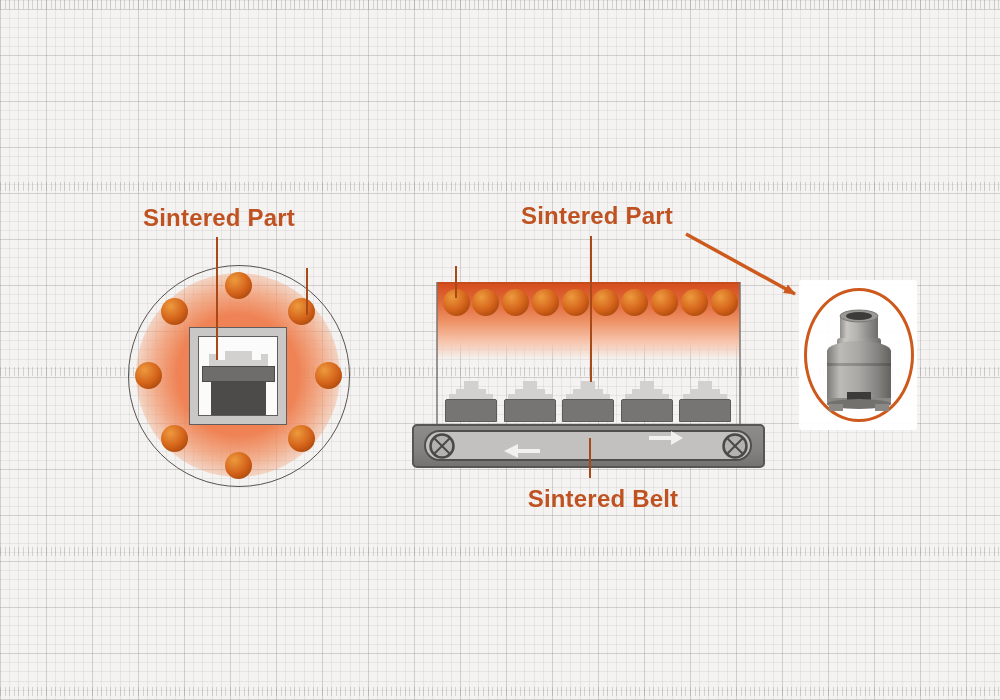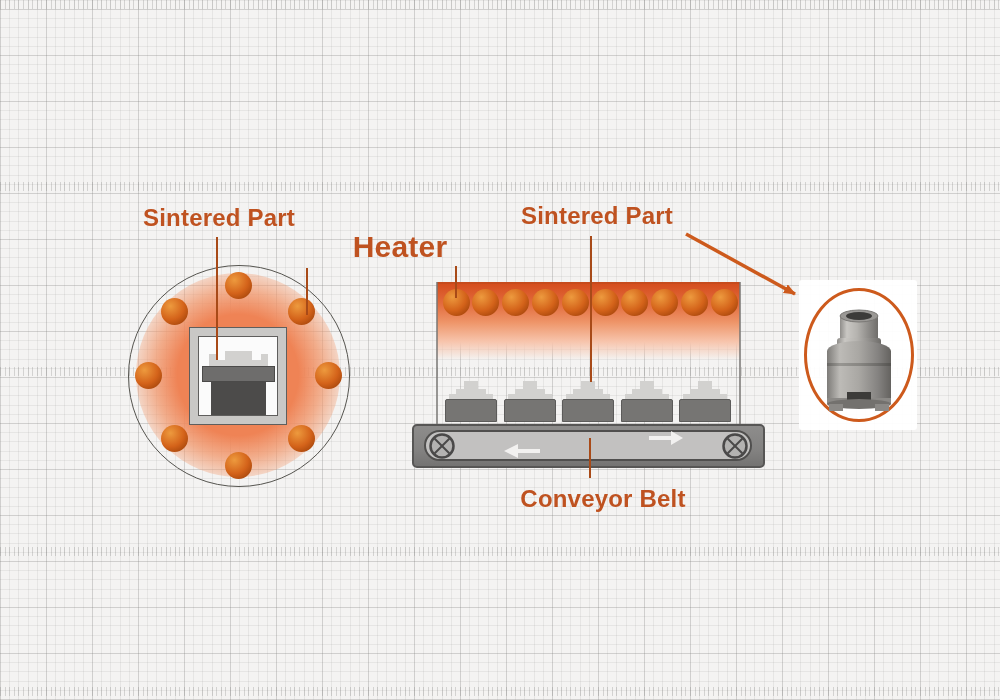--- a/index.html
+++ b/index.html
@@ -258,17 +258,16 @@
     </div>
   </div>
 
   <div class="leader" style="left:216px;top:237px;height:123px"></div>
   <div class="leader" style="left:306px;top:268px;height:47px"></div>
   <div class="leader" style="left:455px;top:266px;height:32px"></div>
   <div class="leader" style="left:590px;top:236px;height:146px"></div>
   <div class="leader" style="left:589px;top:438px;height:40px"></div>
 
   <div class="lbl lbl-part" style="left:219px;top:204px">Sintered Part</div>
-  <div class="lbl lbl-heater" style="left:400px;top:230px">Heater</div>
   <div class="lbl lbl-part" style="left:597px;top:202px">Sintered Part</div>
-  <div class="lbl lbl-part" style="left:603px;top:485px">Conveyor Belt</div>
+  <div class="lbl lbl-part" style="left:603px;top:485px">Sintered Belt</div>
 
 </div>
 
 </body></html>

